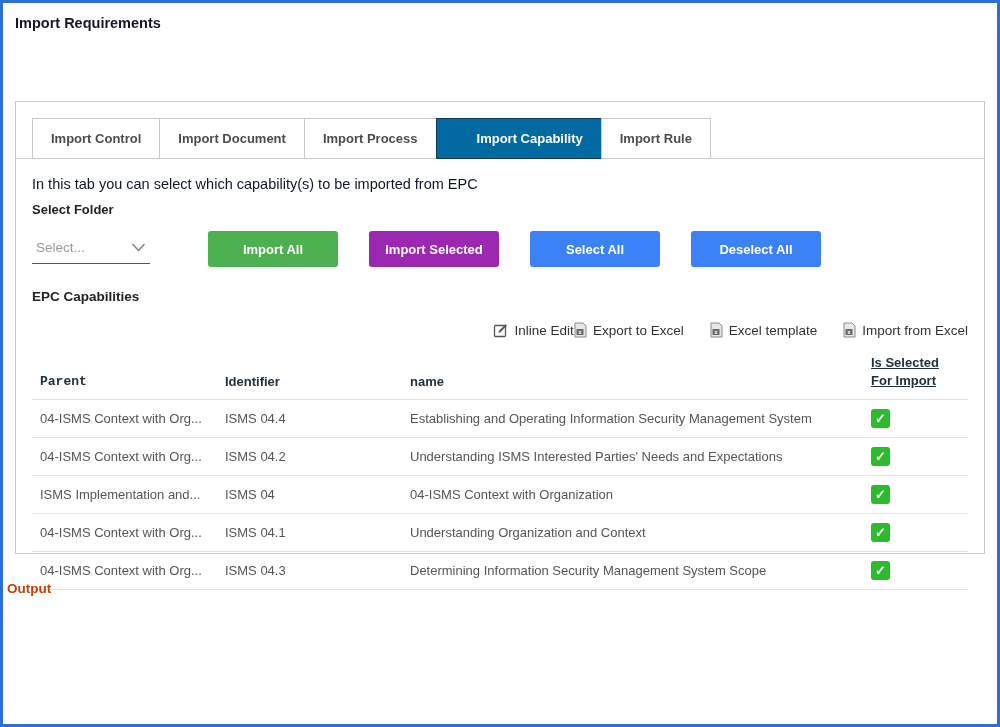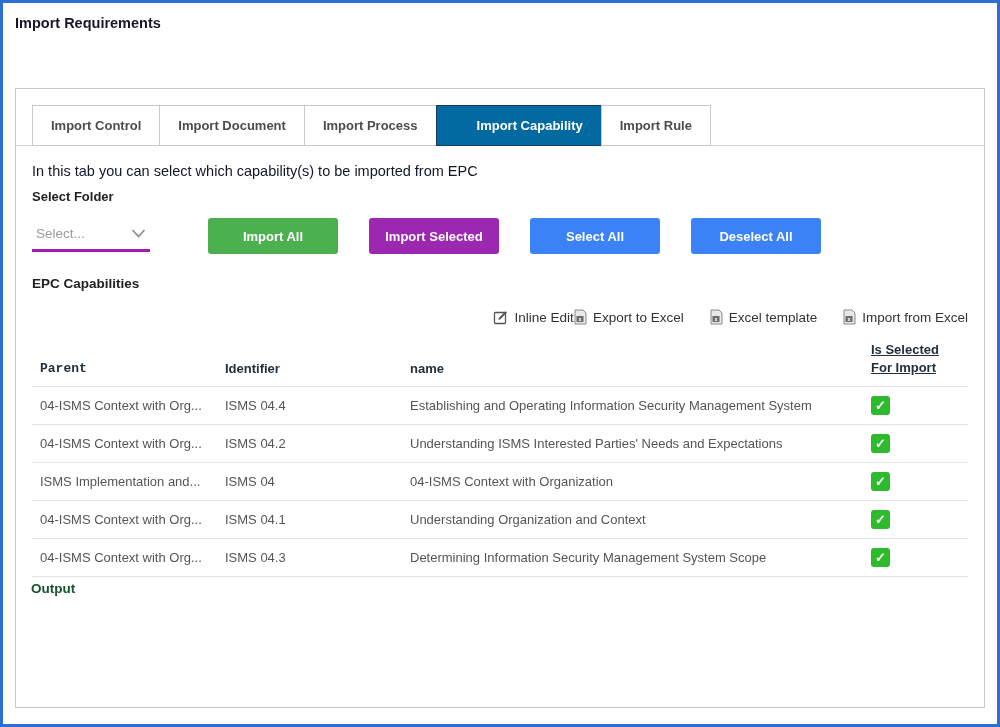--- a/index.html
+++ b/index.html
@@ -14,22 +14,22 @@
   .page-title {
     font-size: 14.5px;
     font-weight: bold;
     color: #17172b;
     padding: 12px 12px 0 12px;
   }
   .panel {
     position: absolute;
     left: 12px;
     right: 12px;
-    top: 85px;
-    height: 620px;
+    top: 98px;
+    height: 453px;
     border: 1px solid #c9c9c9;
     background: #fff;
   }
   .tabs {
     display: flex;
     padding: 16px 0 0 16px;
     position: relative;
   }
   .tabs::after {
     content: "";
@@ -72,21 +72,21 @@
     display: flex;
     align-items: center;
     margin: 14px 16px 0 16px;
   }
   .folder-select {
     width: 118px;
     display: flex;
     align-items: center;
     justify-content: space-between;
     padding: 6px 4px 8px 4px;
-    border-bottom: 3px solid #a21caf;
+    border-bottom: 1px solid #a21caf;
     cursor: pointer;
     margin-right: 58px;
   }
   .folder-select .placeholder {
     color: #9a9a9a;
     font-size: 13.5px;
   }
   .btn {
     width: 130px;
     height: 36px;
@@ -165,24 +165,24 @@
     align-items: center;
     justify-content: center;
     color: #fff;
     font-size: 13px;
     font-weight: bold;
     cursor: pointer;
   }
   .output-label {
     position: absolute;
     top: 578px;
-    left: 28px;
+    left: 4px;
     font-size: 13.5px;
     font-weight: bold;
-    color: #14532d;
+    color: #c2410c;
   }
   .icon { display: inline-flex; align-items: center; }
 </style>
 </head>
 <body>
 
 <div class="page-title">Import Requirements</div>
 
 <div class="panel">
 

